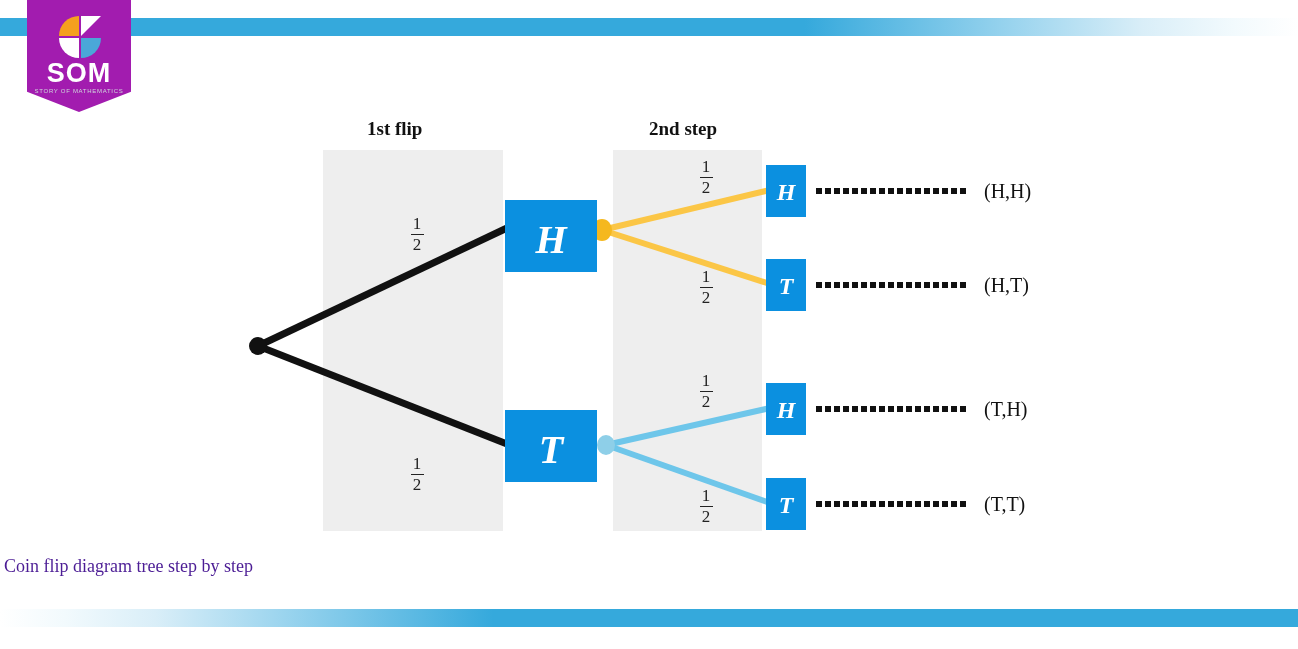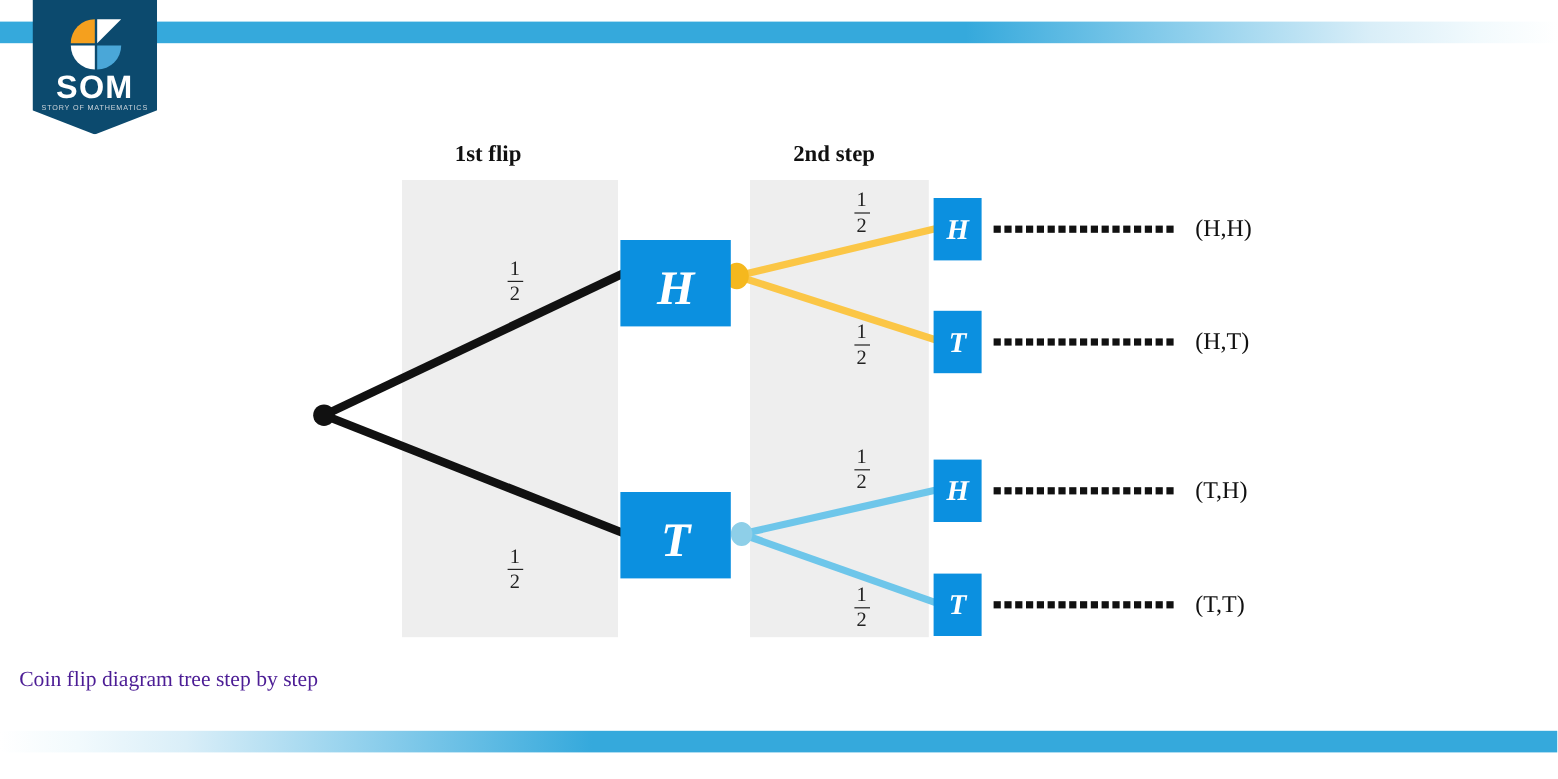--- a/index.html
+++ b/index.html
@@ -41,21 +41,21 @@
                 #9ad4ee 22%, #35a9dc 38%, #35a9dc 100%);
   }
 
   
   #logo {
     position: absolute;
     left: 27px;
     top: 0;
     width: 104px;
     height: 112px;
-    background: #0c4a6e;
+    background: #a21caf;
     -webkit-clip-path: polygon(0 0, 100% 0, 100% 82%, 50% 100%, 0 82%);
     clip-path: polygon(0 0, 100% 0, 100% 82%, 50% 100%, 0 82%);
     z-index: 5;
   }
   #logo-mark {
     position: absolute;
     left: 28px;
     top: 14px;
     width: 48px;
     height: 46px;
@@ -81,21 +81,21 @@
     text-align: center;
     color: #cfd6dc;
     font-family: "Liberation Sans", sans-serif;
     font-size: 6px;
     letter-spacing: 0.7px;
   }
 
   
   #diagram {
     position: absolute;
-    left: 16px;
+    left: 4px;
     top: 0;
     width: 1238px;
     height: 649px;
   }
   .band {
     position: absolute;
     background: #eeeeee;
   }
   #band-1 { left: 319px; top: 150px; width: 180px; height: 381px; }
   #band-2 { left: 609px; top: 150px; width: 149px; height: 381px; }

